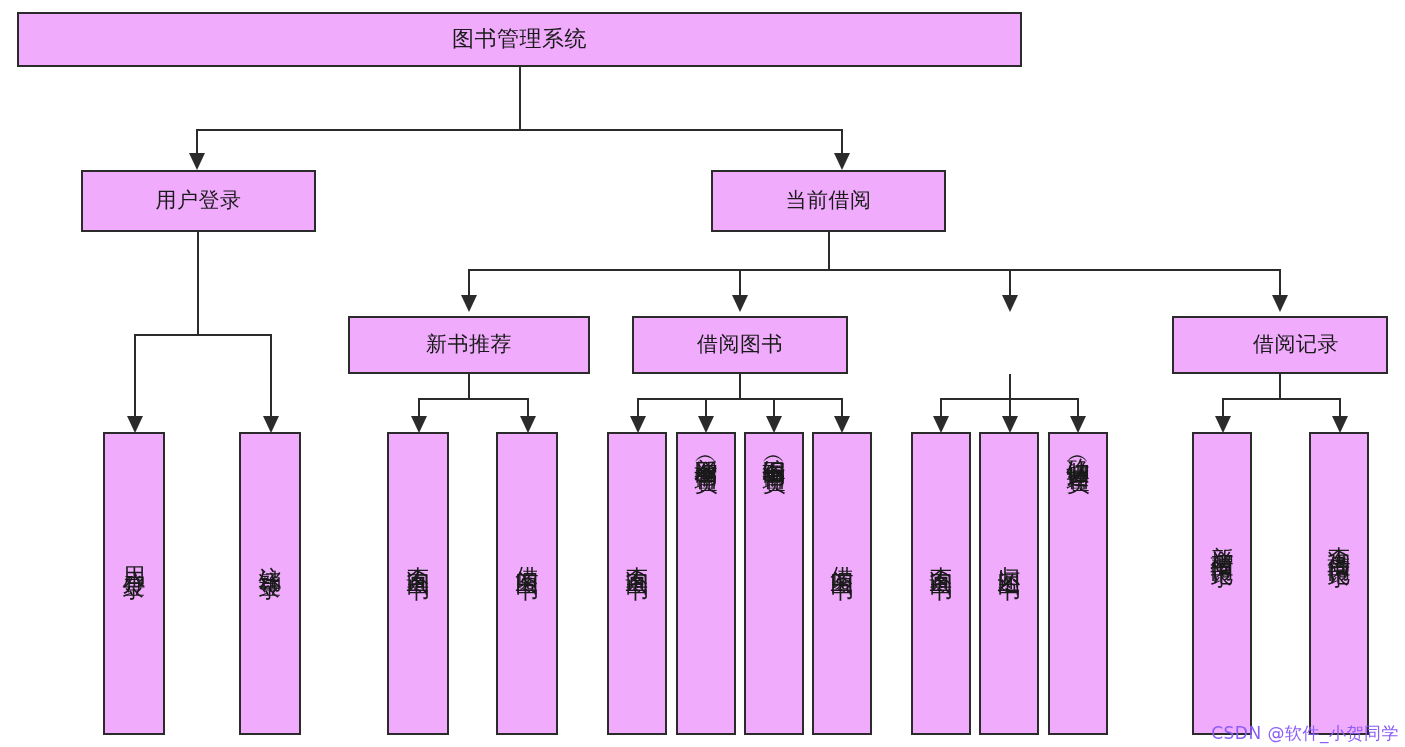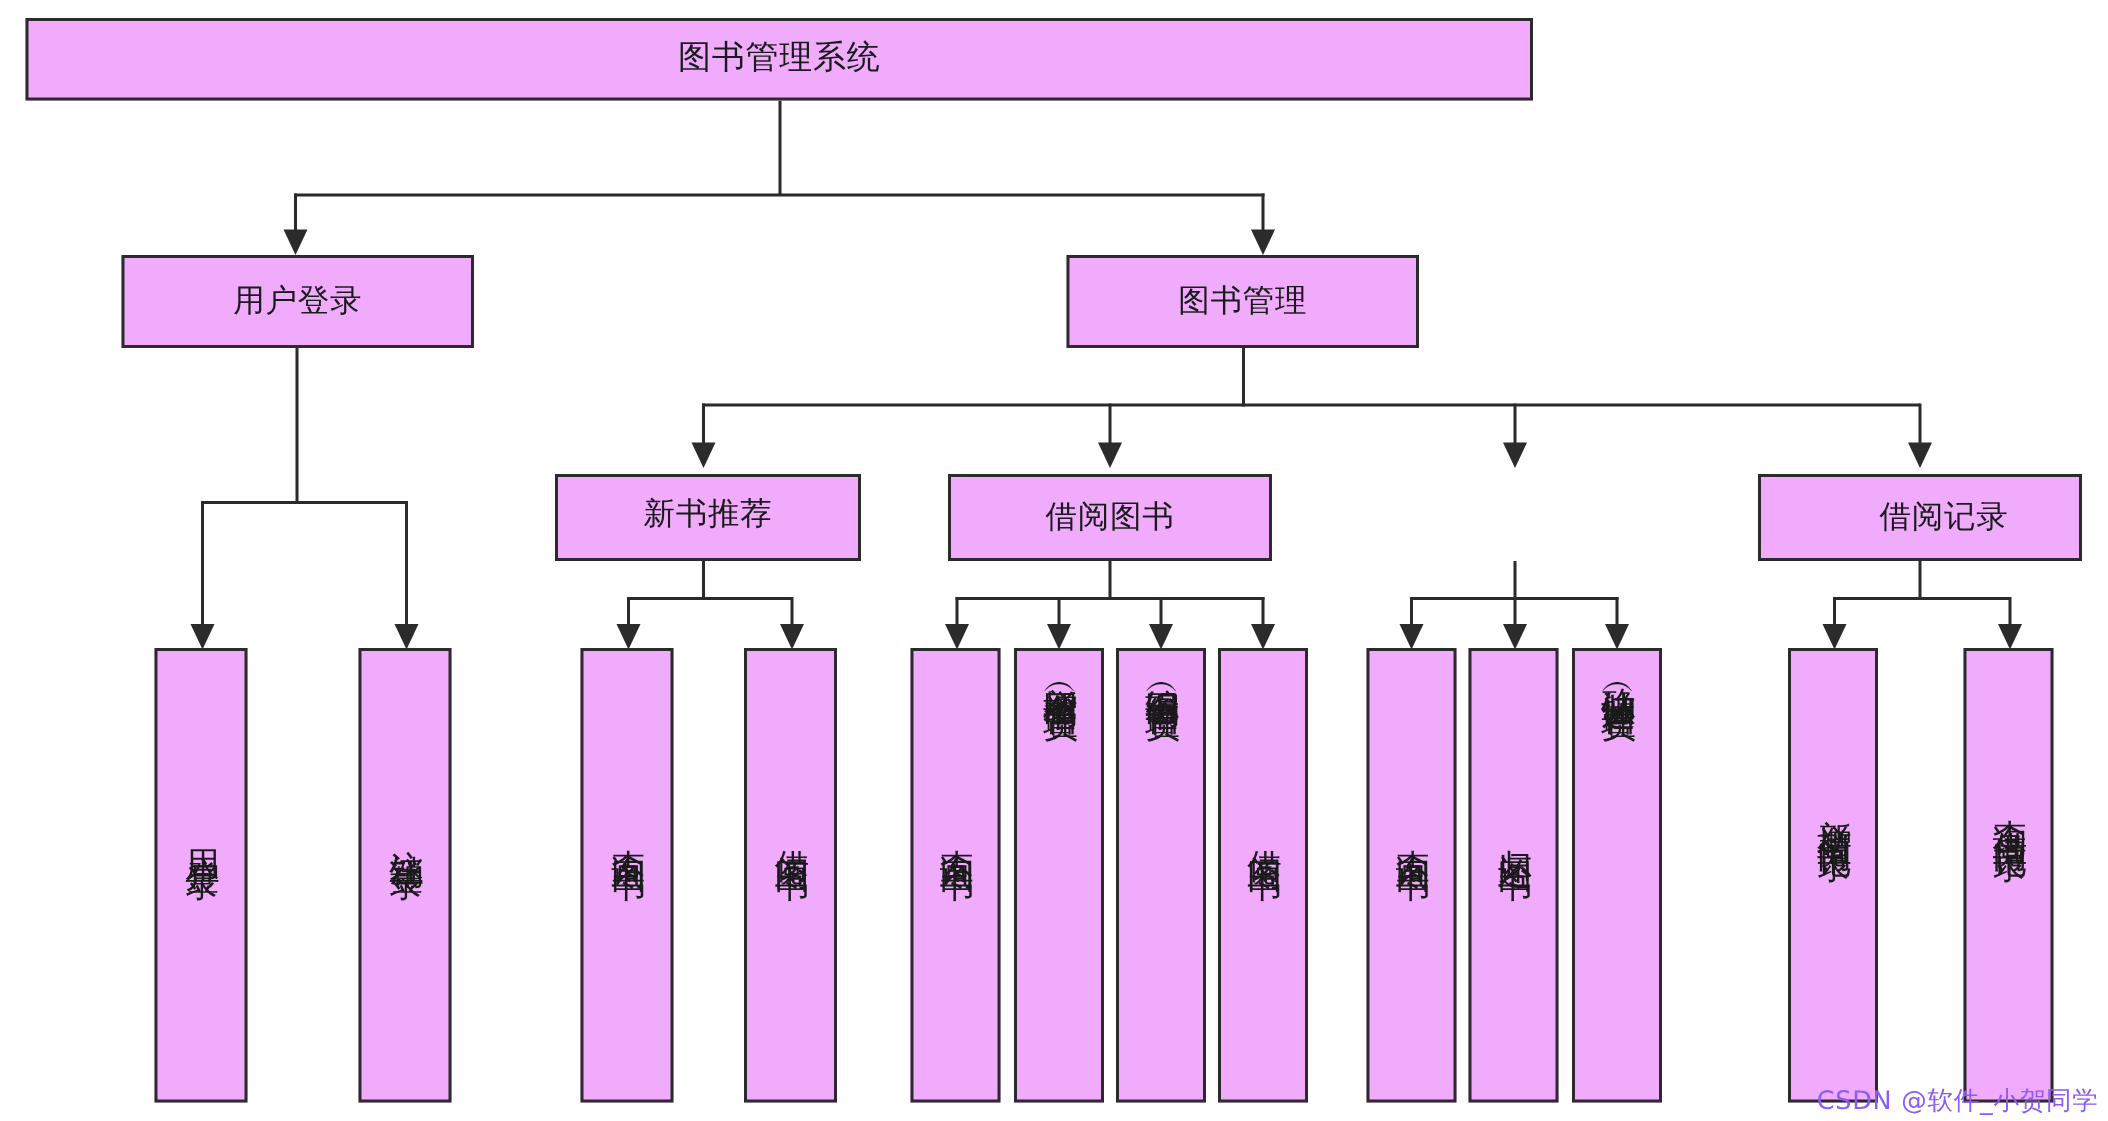--- a/index.html
+++ b/index.html
@@ -94,21 +94,21 @@
   <div class="arrow" style="left:189px;top:153px;"></div>
 
   <div class="vline" style="left:841px;top:129px;height:27px;"></div>
   <div class="arrow" style="left:834px;top:153px;"></div>
 
   <div class="node h-node" style="left:81px;top:170px;width:235px;height:62px;">
     <span class="lbl">用户登录</span>
   </div>
 
   <div class="node h-node" style="left:711px;top:170px;width:235px;height:62px;">
-    <span class="lbl">图书管理</span>
+    <span class="lbl">当前借阅</span>
   </div>
 
   <div class="vline" style="left:197px;top:232px;height:103px;"></div>
   <div class="hline" style="left:134px;top:334px;width:138px;"></div>
   <div class="vline" style="left:134px;top:334px;height:85px;"></div>
   <div class="arrow" style="left:127px;top:416px;"></div>
   <div class="vline" style="left:270px;top:334px;height:85px;"></div>
   <div class="arrow" style="left:263px;top:416px;"></div>
 
   <div class="vline" style="left:828px;top:232px;height:39px;"></div>
@@ -119,21 +119,21 @@
 
   <div class="vline" style="left:739px;top:269px;height:28px;"></div>
   <div class="arrow" style="left:732px;top:295px;"></div>
 
   <div class="vline" style="left:1009px;top:269px;height:28px;"></div>
   <div class="arrow" style="left:1002px;top:295px;"></div>
 
   <div class="vline" style="left:1279px;top:269px;height:28px;"></div>
   <div class="arrow" style="left:1272px;top:295px;"></div>
 
-  <div class="node h-node" style="left:370px;top:316px;width:204px;height:58px;font-family:Liberation Mono, monospace;">
+  <div class="node h-node" style="left:348px;top:316px;width:242px;height:58px;">
     <span class="lbl">新书推荐</span>
   </div>
   <div class="node h-node" style="left:632px;top:316px;width:216px;height:58px;">
     <span class="lbl">借阅图书</span>
   </div>
   <div class="node h-node" style="left:1172px;top:316px;width:216px;height:58px;padding-left:32px;">
     <span class="lbl">借阅记录</span>
   </div>
 
   <div class="vline" style="left:468px;top:374px;height:26px;"></div>

